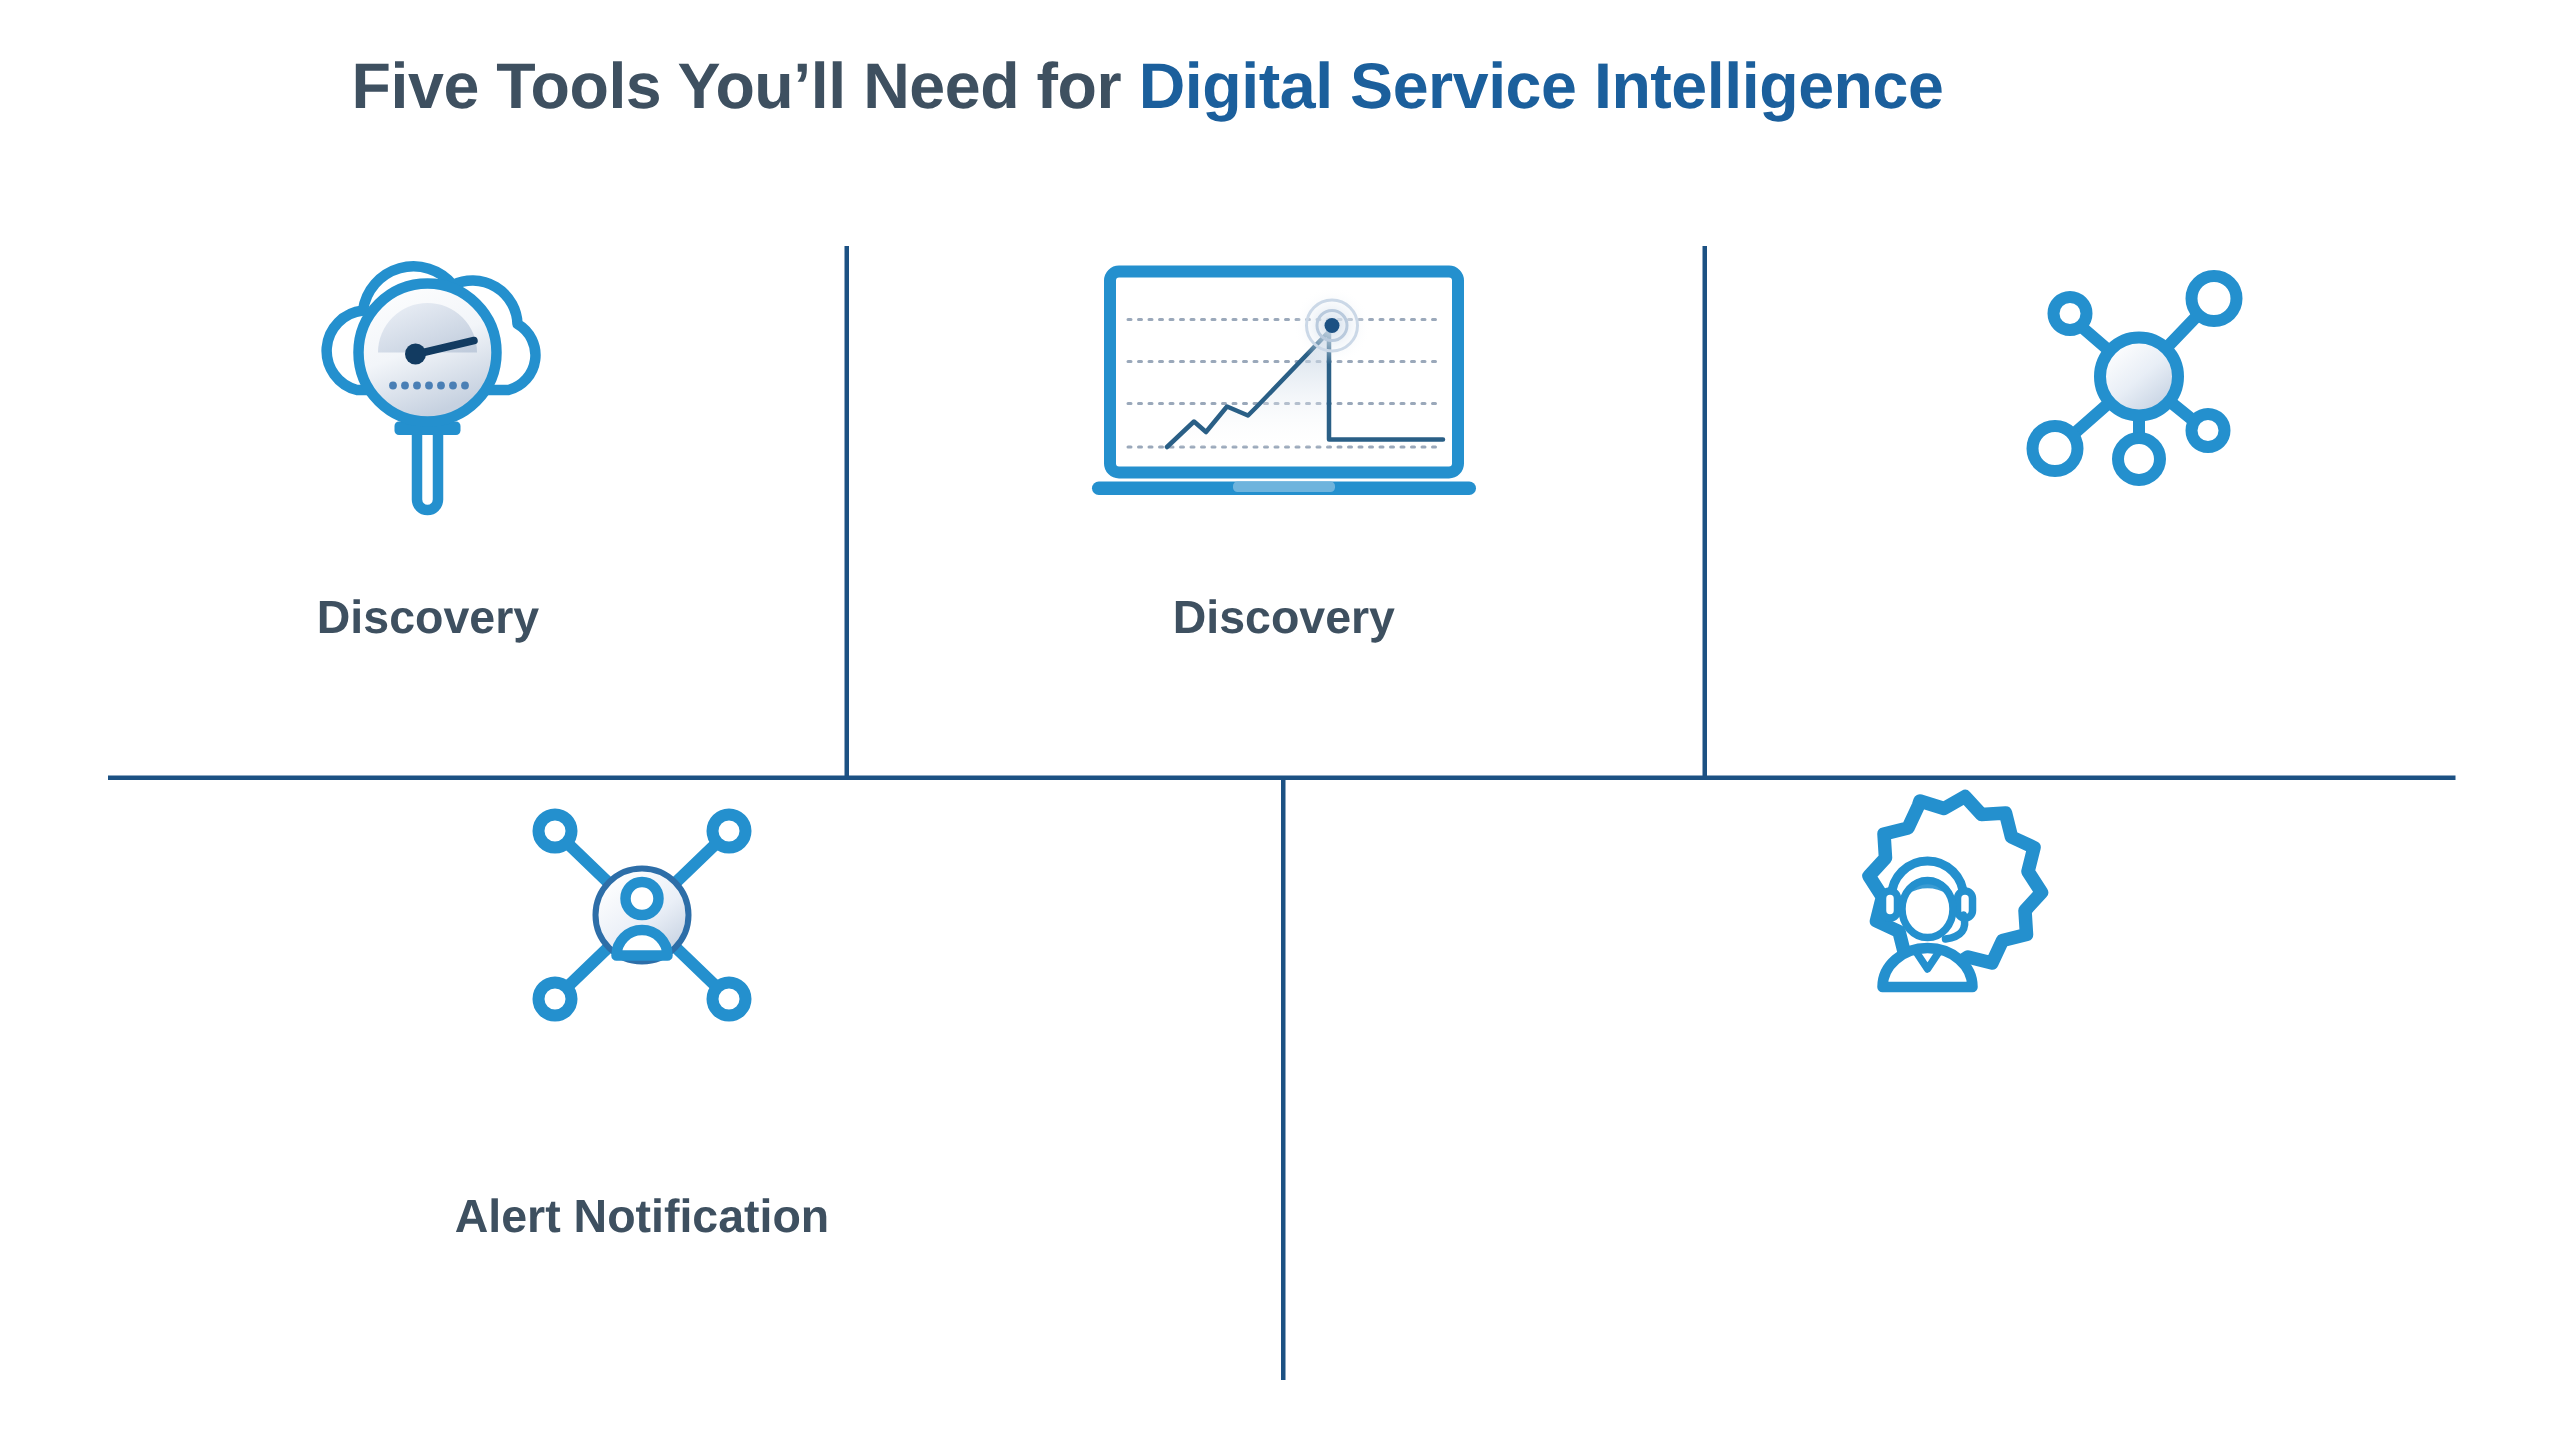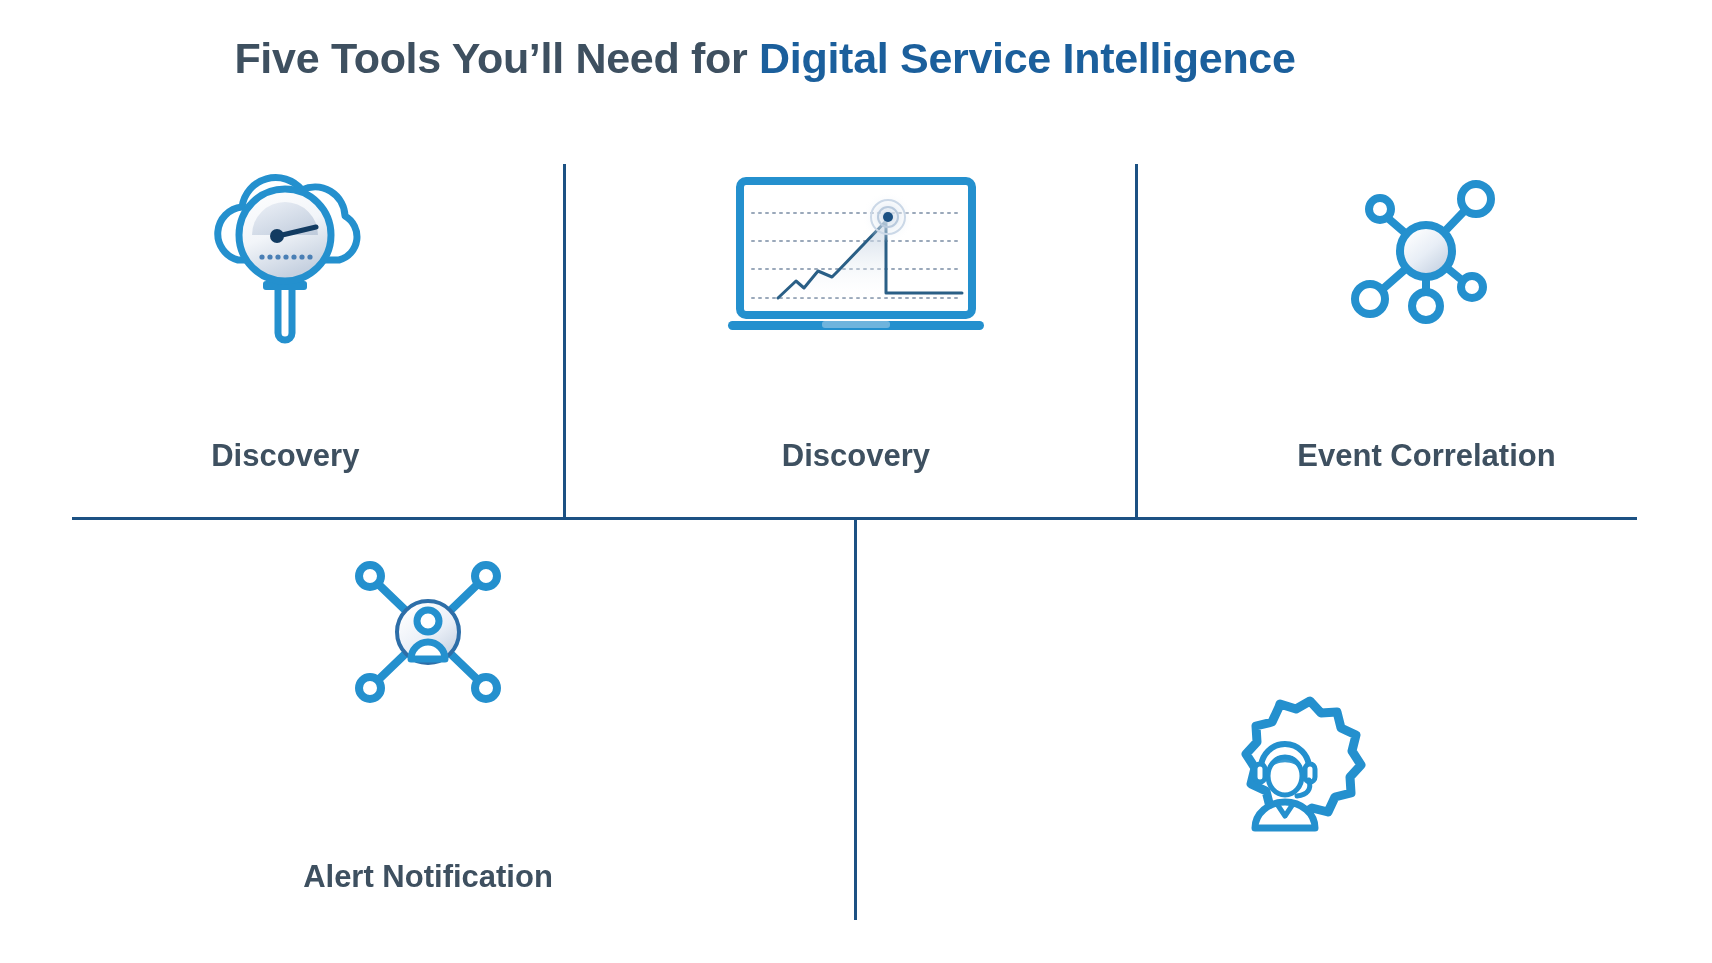--- a/index.html
+++ b/index.html
@@ -52,30 +52,28 @@
     width: 1712px;
     display: flex;
   }
   .row-top {
     top: 0;
     height: 345px;
   }
   .row-bottom {
     top: 345px;
     height: 400px;
-    align-items: flex-end;
   }
 
   .cell {
     position: relative;
     display: flex;
     flex-direction: column;
     align-items: center;
     justify-content: flex-start;
-    gap: 44px;
   }
   .row-top .cell { width: 570.6px; }
   .row-bottom .cell { width: 856px; }
 
   .icon-box {
     height: 220px;
     display: flex;
     align-items: center;
     justify-content: center;
   }
@@ -238,21 +236,20 @@
 
             <circle cx="34" cy="36" r="11" fill="#ffffff" stroke="#2490ce" stroke-width="8"></circle>
             <circle cx="130" cy="26" r="15" fill="#ffffff" stroke="#2490ce" stroke-width="8"></circle>
             <circle cx="24" cy="126" r="15" fill="#ffffff" stroke="#2490ce" stroke-width="8"></circle>
             <circle cx="126" cy="114" r="11" fill="#ffffff" stroke="#2490ce" stroke-width="8"></circle>
             <circle cx="80" cy="133" r="14" fill="#ffffff" stroke="#2490ce" stroke-width="8"></circle>
 
             <circle cx="80" cy="78" r="26" fill="url(#hubGrad)" stroke="#2490ce" stroke-width="8"></circle>
           </svg>
         </div>
-        <div class="label">Event Correlation</div>
       </div>
 
     </div>
 
     <div class="row row-bottom">
 
       <div class="cell">
         <div class="icon-box">
           <svg width="155" height="145" viewBox="0 0 155 145">
             <defs>

